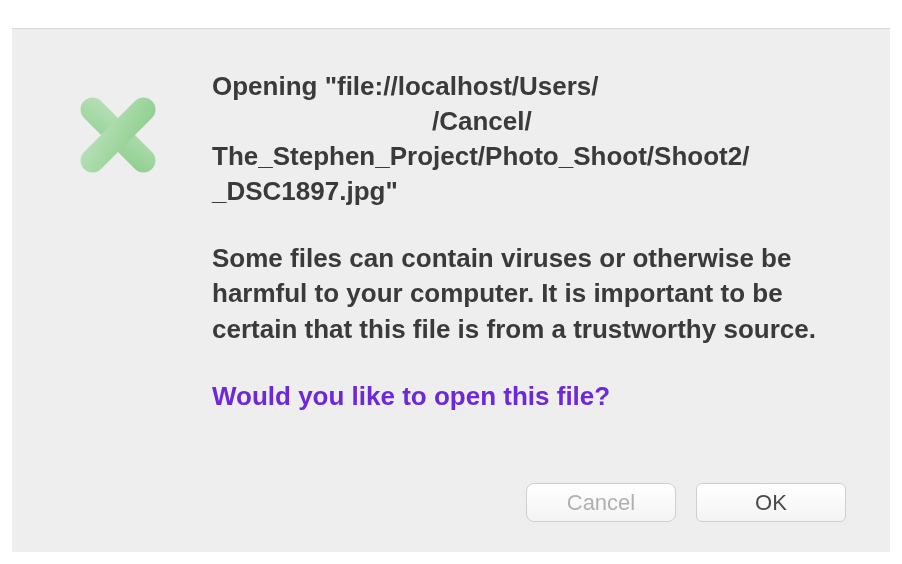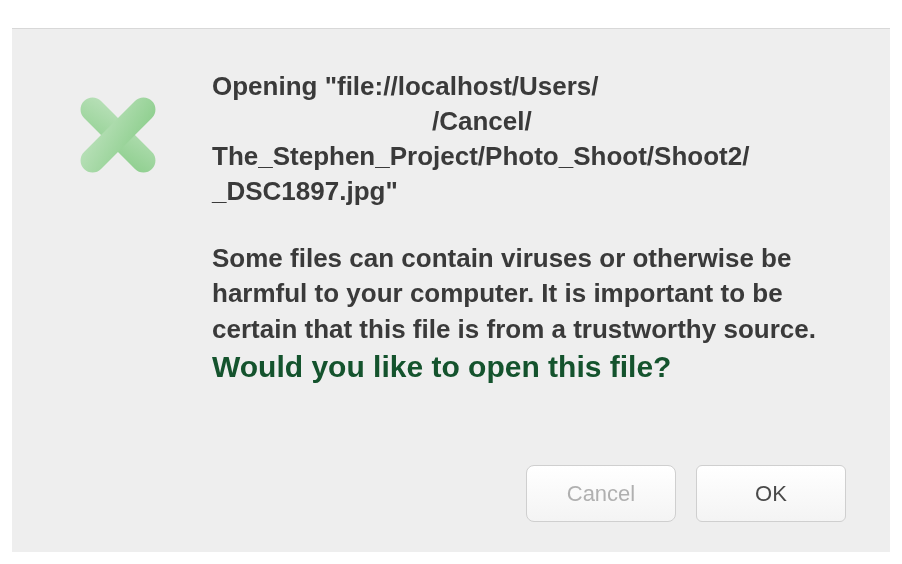--- a/index.html
+++ b/index.html
@@ -49,37 +49,38 @@
       color: #3a3a3a;
       line-height: 1.35;
       margin-bottom: 32px;
       word-break: break-word;
     }
     .message-body {
       font-size: 26px;
       font-weight: 600;
       color: #3a3a3a;
       line-height: 1.35;
+      margin-bottom: 32px;
     }
     .message-question {
-      font-size: 30px;
+      font-size: 26px;
       font-weight: 600;
-      color: #14532d;
+      color: #6d28d9;
       line-height: 1.35;
     }
     .button-row {
       display: flex;
       justify-content: flex-end;
       gap: 20px;
       padding-top: 30px;
       padding-right: 4px;
     }
     .btn {
       min-width: 150px;
-      height: 57px;
+      height: 39px;
       border-radius: 8px;
       border: 1px solid #cfcfcf;
       background: linear-gradient(to bottom, #ffffff, #f4f4f4);
       font-size: 22px;
       color: #4a4a4a;
       cursor: pointer;
       font-family: inherit;
     }
     .btn-cancel {
       color: #b0b0b0;

